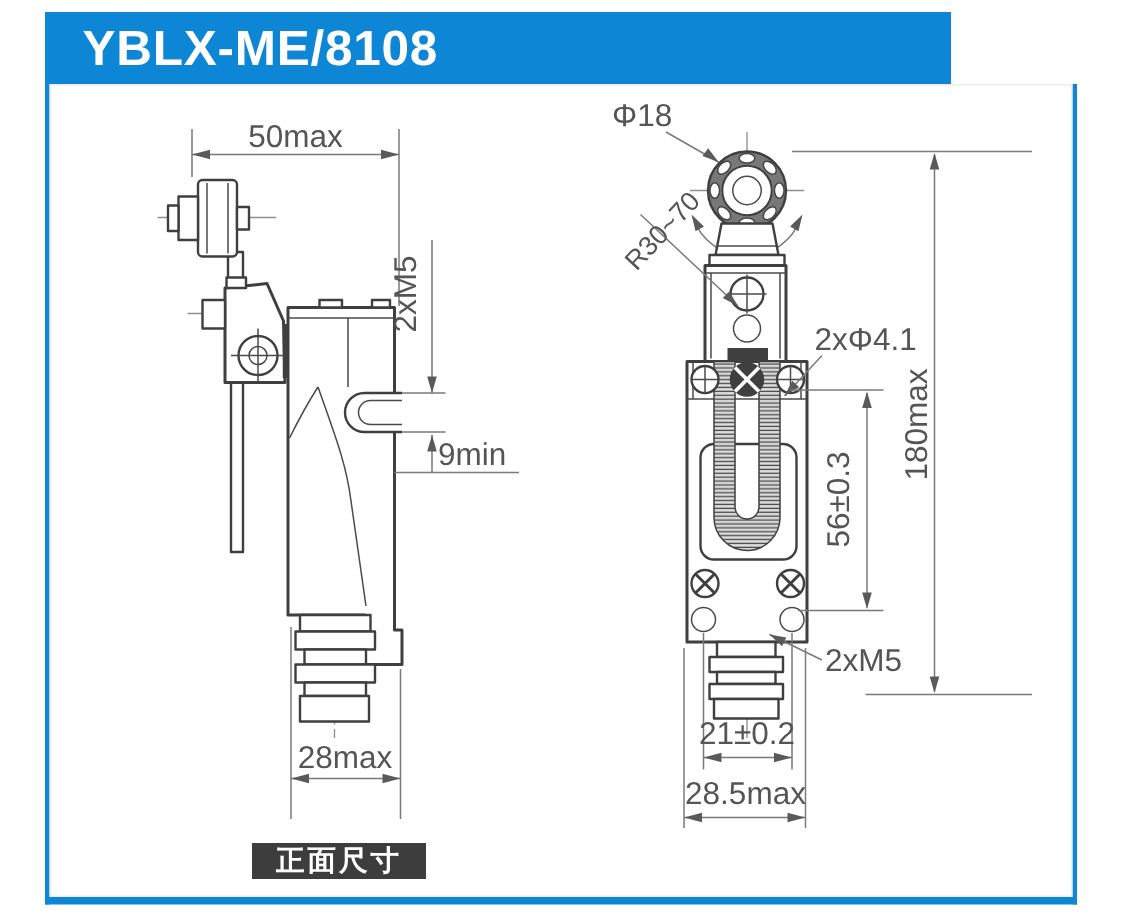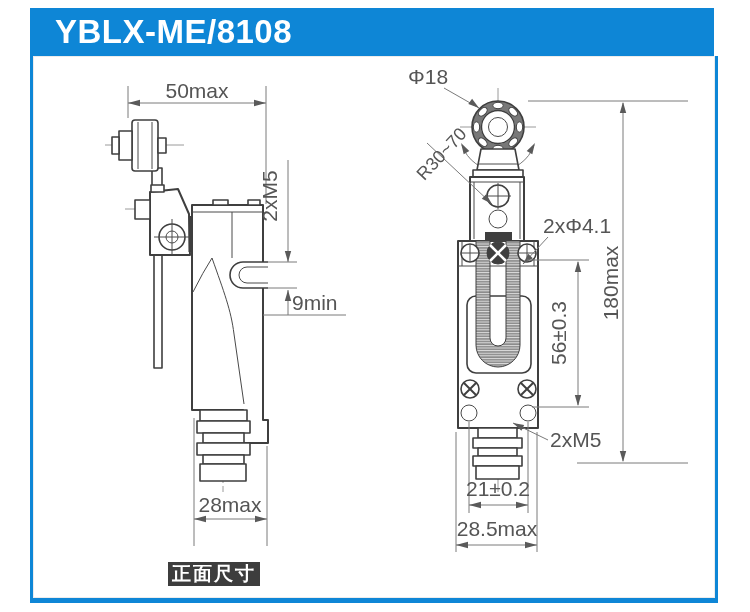--- a/index.html
+++ b/index.html
@@ -1,21 +1,21 @@
 <!DOCTYPE html>
 <html><head>
 <meta charset="utf-8">
 <style>
   html,body { margin:0; padding:0; background:#fff; }
   .page {
     position:relative; width:750px; height:612px; background:#fff;
     font-family:"Liberation Sans","DejaVu Sans",sans-serif; overflow:hidden;
   }
   .banner {
-    position:absolute; left:30px; top:8px; width:684px; height:48px;
+    position:absolute; left:30px; top:8px; width:604px; height:48px;
     background:#0e86d6; display:flex; align-items:center; box-sizing:border-box;
     padding-left:25px;
   }
   .banner .title {
     color:#ffffff; font-size:33px; font-weight:bold; letter-spacing:0.5px;
   }
   .frame {
     position:absolute; left:30px; top:56px; width:688px; height:547px;
     box-sizing:border-box; background:#fff;
     border-left:3px solid #0e86d6; border-right:3px solid #0e86d6;
@@ -23,21 +23,21 @@
   }
   .frame-inner {
     position:absolute; inset:0; border:1px solid #ececec;
   }
   svg.drawing { position:absolute; left:0; top:0; }
   .caption {
     position:absolute; height:24px; background:#3d3d3d; color:#fff;
     font-size:19px; font-weight:bold; letter-spacing:2px;
     display:flex; align-items:center; justify-content:center;
   }
-  .caption-front { left:168px; top:562px; width:92px;text-align:center; }
+  .caption-front { left:168px; top:562px; width:116px;text-align:center; }
   .caption-side  { left:494px; top:561px; width:92px; }
 
   
   .part  { fill:#ffffff; stroke:#3f3f3f; stroke-width:1.6; stroke-linejoin:round; }
   .part2 { fill:#ffffff; stroke:#3f3f3f; stroke-width:2;   stroke-linejoin:round; }
   .hollow{ fill:none;    stroke:#3f3f3f; stroke-width:1.6; stroke-linejoin:round; }
   .thin  { fill:none;    stroke:#4a4a4a; stroke-width:1; }
   .dim   { fill:none;    stroke:#7a7a7a; stroke-width:1; }
   .cl    { fill:none;    stroke:#8f8f8f; stroke-width:0.9; }
   .arr   { fill:#5a5a5a; stroke:none; }

